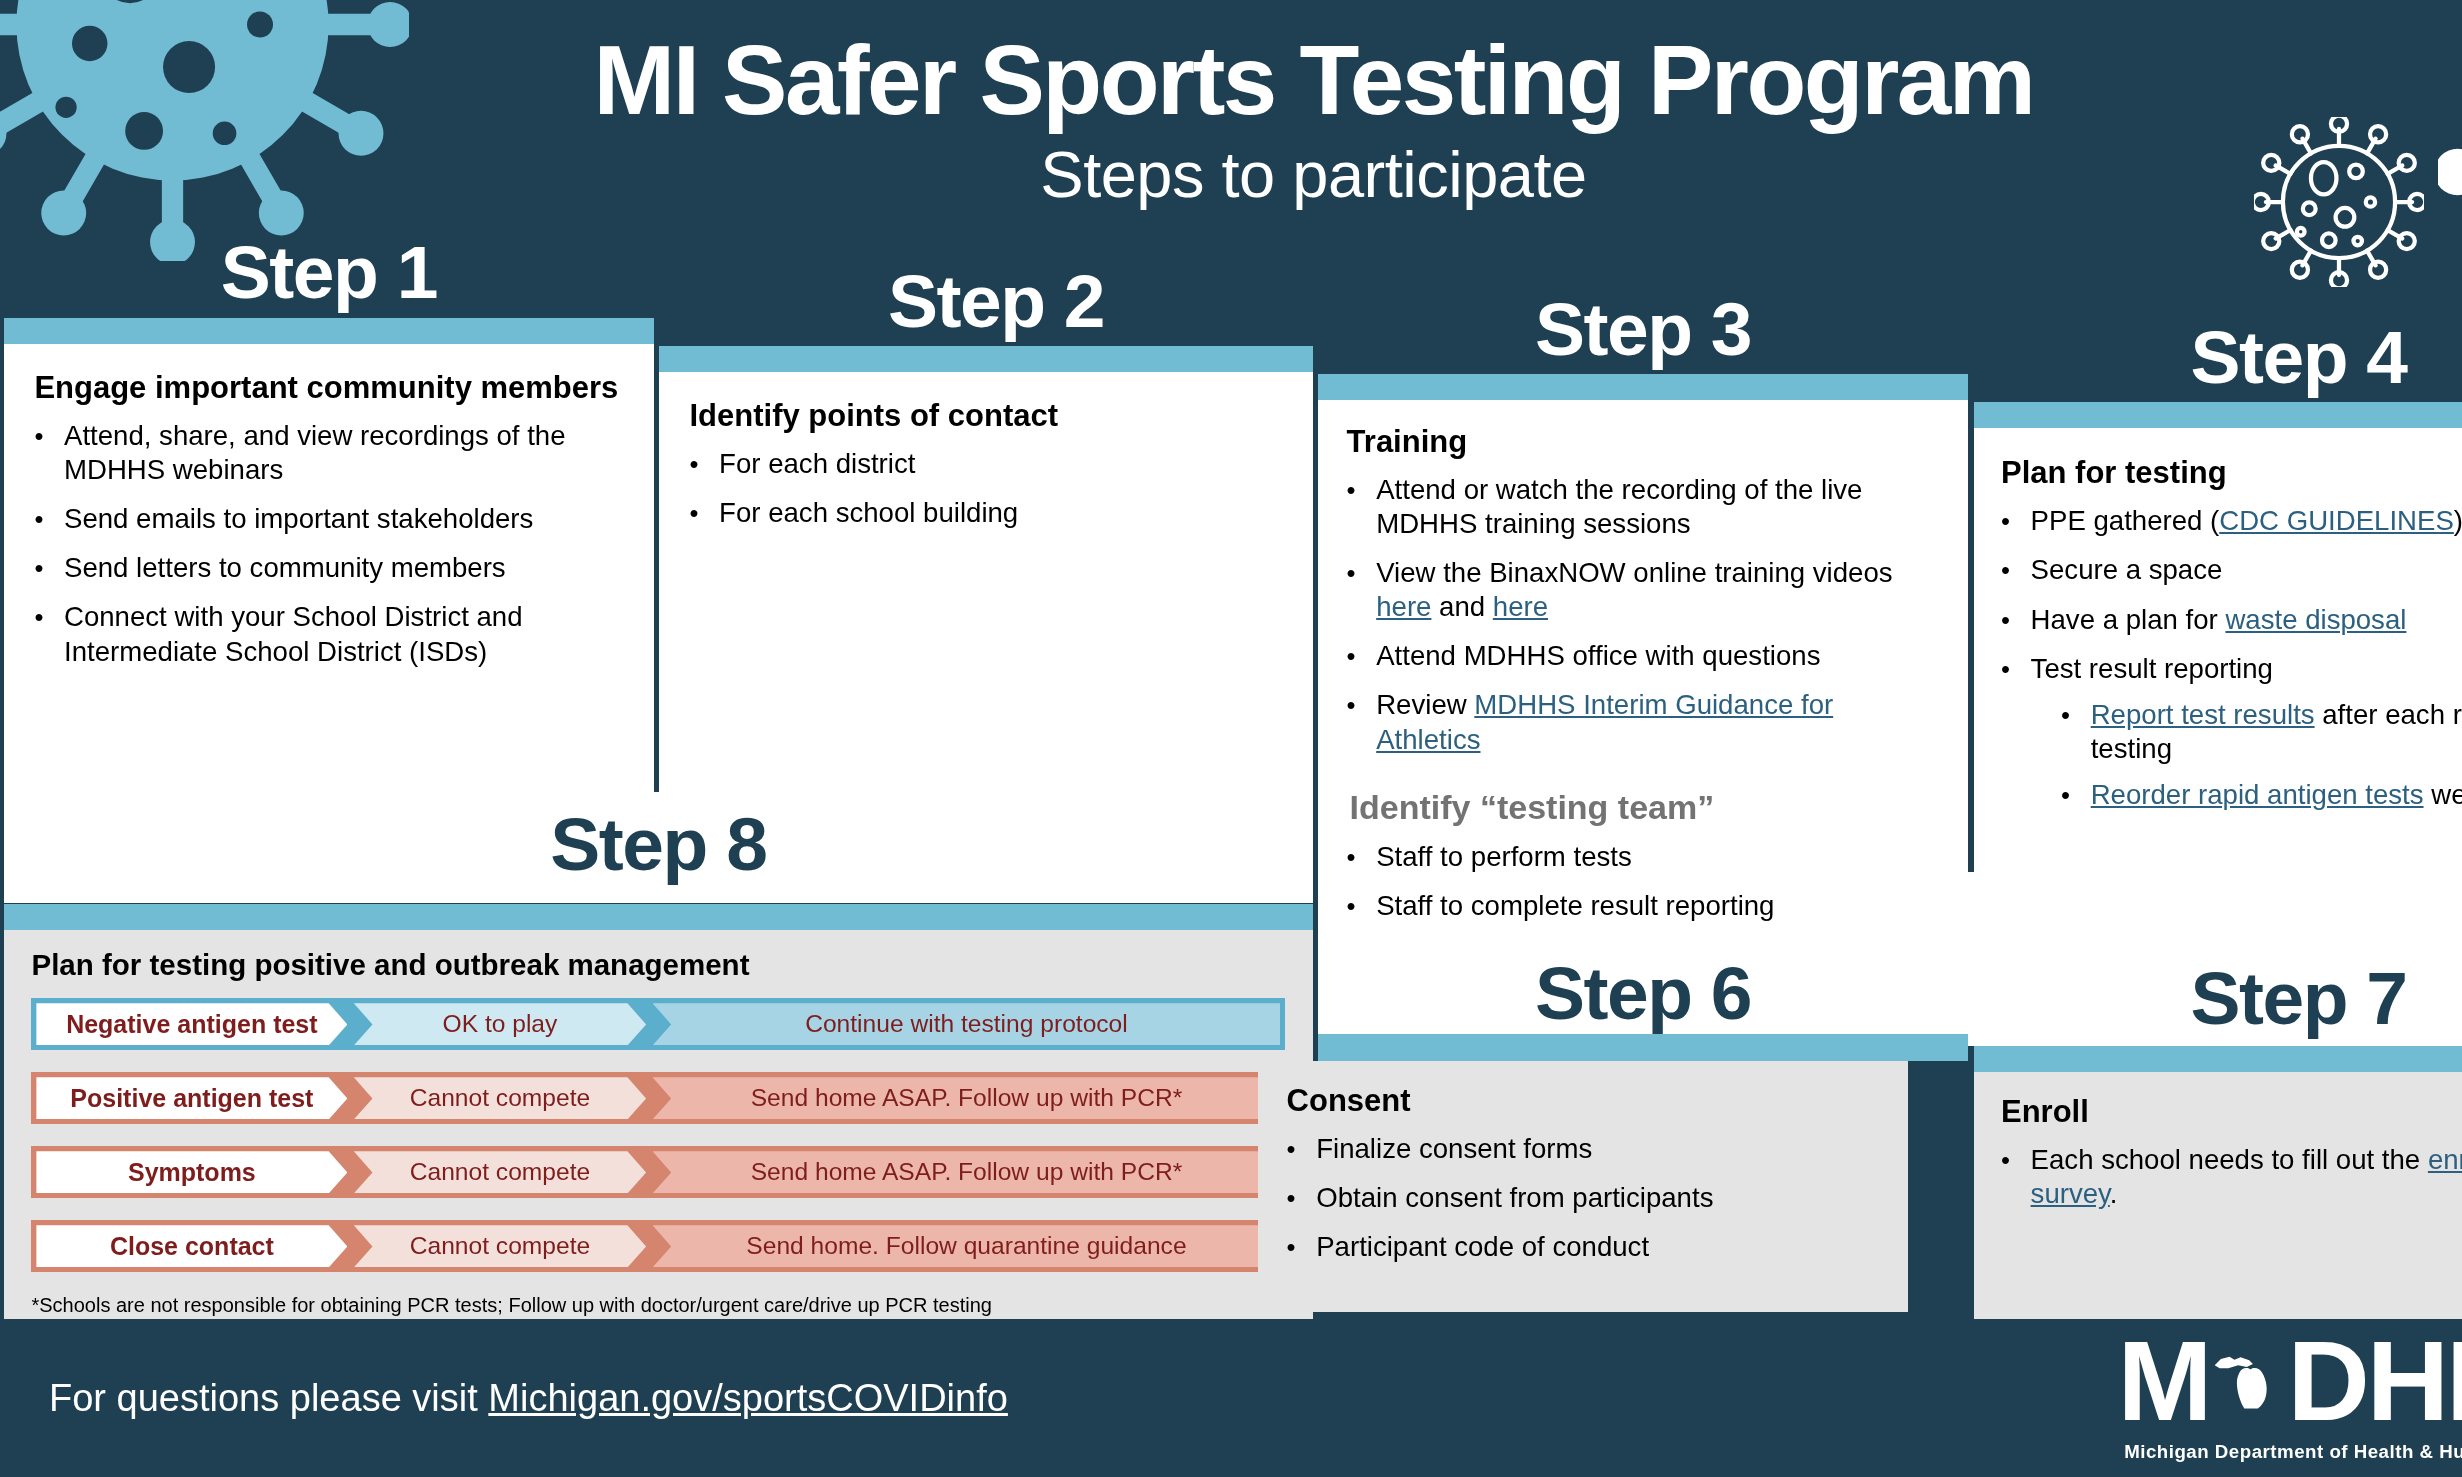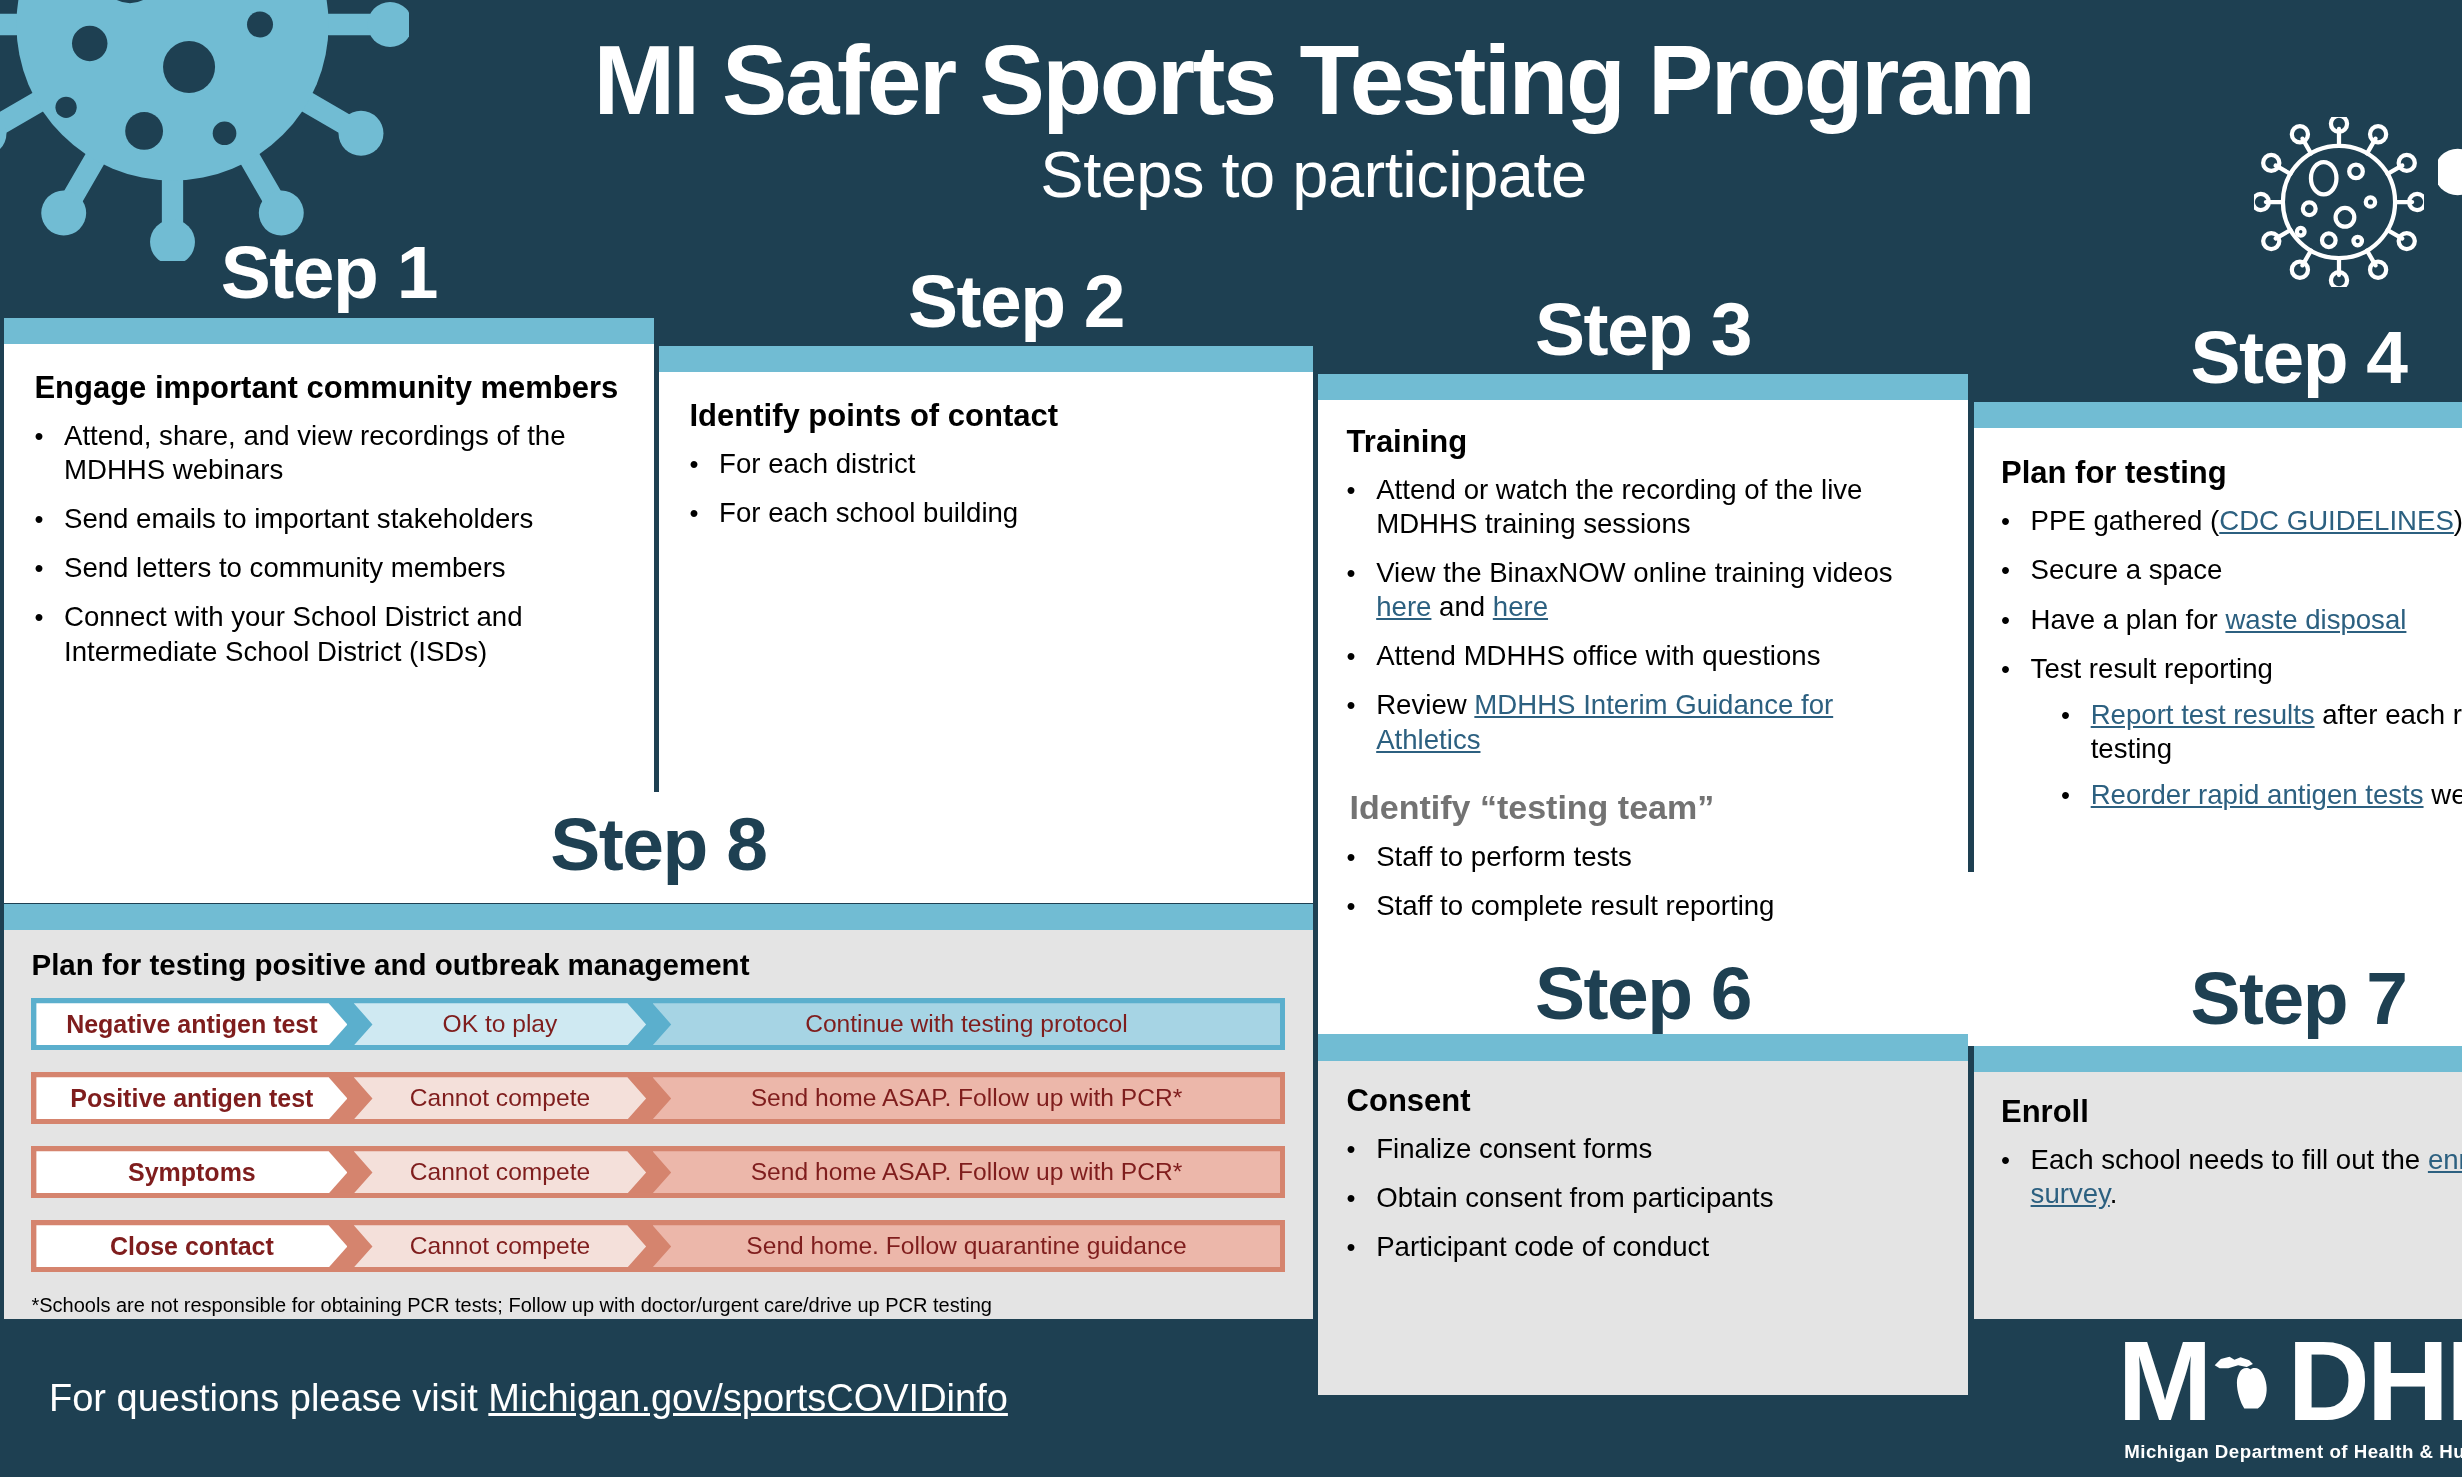--- a/index.html
+++ b/index.html
@@ -136,21 +136,21 @@
       <use href="#virus-outline"></use>
     </svg>
   <svg class="virus" style="left:2438px;top:-74px;color:#ffffff" width="492" height="492" viewBox="0 0 200 200">
       <use href="#virus-solid"></use>
     </svg>
 
   <div class="poster-title">MI Safer Sports Testing Program</div>
   <div class="poster-subtitle">Steps to participate</div>
 
   <div class="step-label" style="left:3.9px;top:230px;width:650px">Step 1</div>
-  <div class="step-label" style="left:689px;top:259px;width:654px">Step 2</div>
+  <div class="step-label" style="left:669px;top:259px;width:654px">Step 2</div>
   <div class="step-label" style="left:1318px;top:287px;width:650px">Step 3</div>
   <div class="step-label" style="left:1974px;top:315px;width:649px">Step 4</div>
 
   <div class="abs bluebar" style="left:3.9px;top:318px;width:650px;height:26px"></div>
   <div class="abs bluebar" style="left:659px;top:346px;width:654px;height:26px"></div>
   <div class="abs bluebar" style="left:1318px;top:374px;width:650px;height:26px"></div>
   <div class="abs bluebar" style="left:1974px;top:402px;width:649px;height:26px"></div>
 
   <div class="abs white" style="left:3.9px;top:344px;width:650px;height:449px">
     <div class="card-content">
@@ -287,21 +287,21 @@
           <div class="seg seg3">Send home. Follow quarantine guidance</div>
         </div>
       </div>
     <div class="footnote">*Schools are not responsible for obtaining PCR tests; Follow up with doctor/urgent care/drive up PCR testing</div>
   </div>
 
   <div class="abs white" style="left:1968px;top:872px;width:5.9px;height:174px"></div>
 
   <div class="step-label dark" style="left:1318px;top:951px;width:650px">Step 6</div>
   <div class="abs bluebar" style="left:1318px;top:1034px;width:650px;height:27px"></div>
-  <div class="abs graycard" style="left:1318px;top:1061px;width:650px;height:334px">
+  <div class="abs graycard" style="left:1258px;top:1061px;width:650px;height:251px">
     <div class="card-content" style="padding:21.7px 28.6px">
       <div class="card-heading">Consent</div>
       <ul class="blist">
           <li>
             <span class="marker">•</span>
             <span><span>Finalize consent forms</span></span>
           </li>
           <li>
             <span class="marker">•</span>
             <span><span>Obtain consent from participants</span></span>

